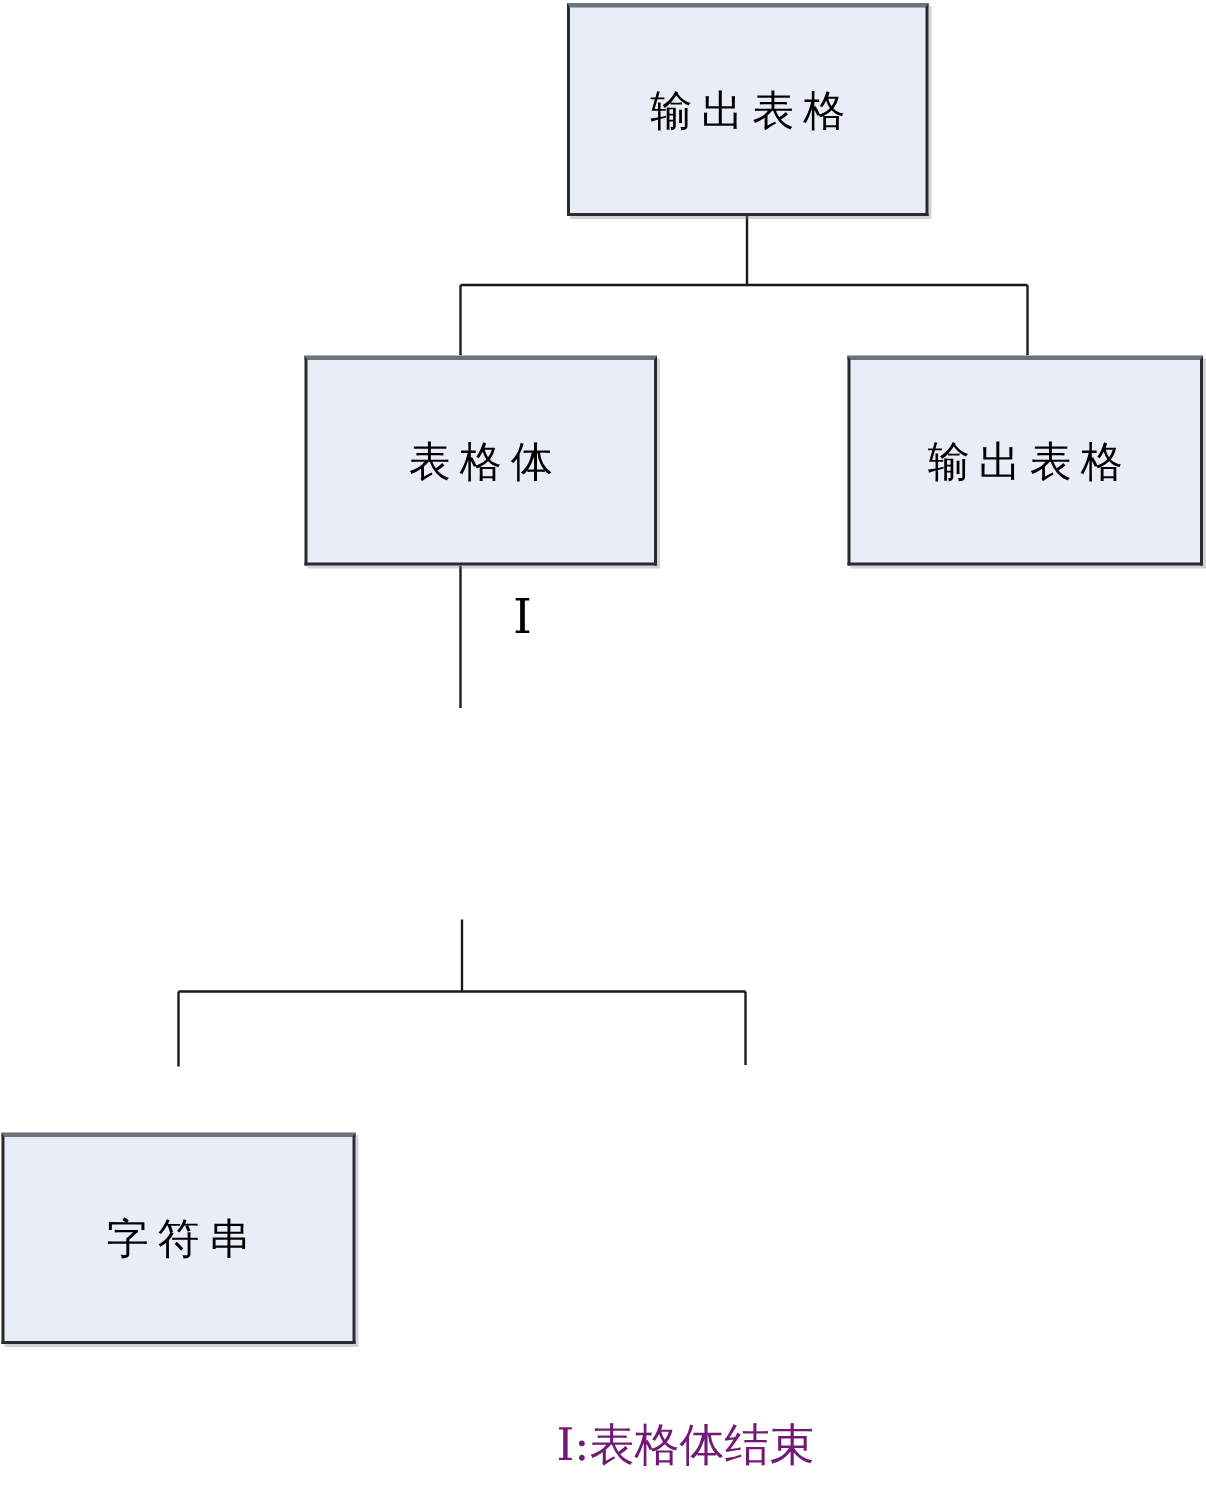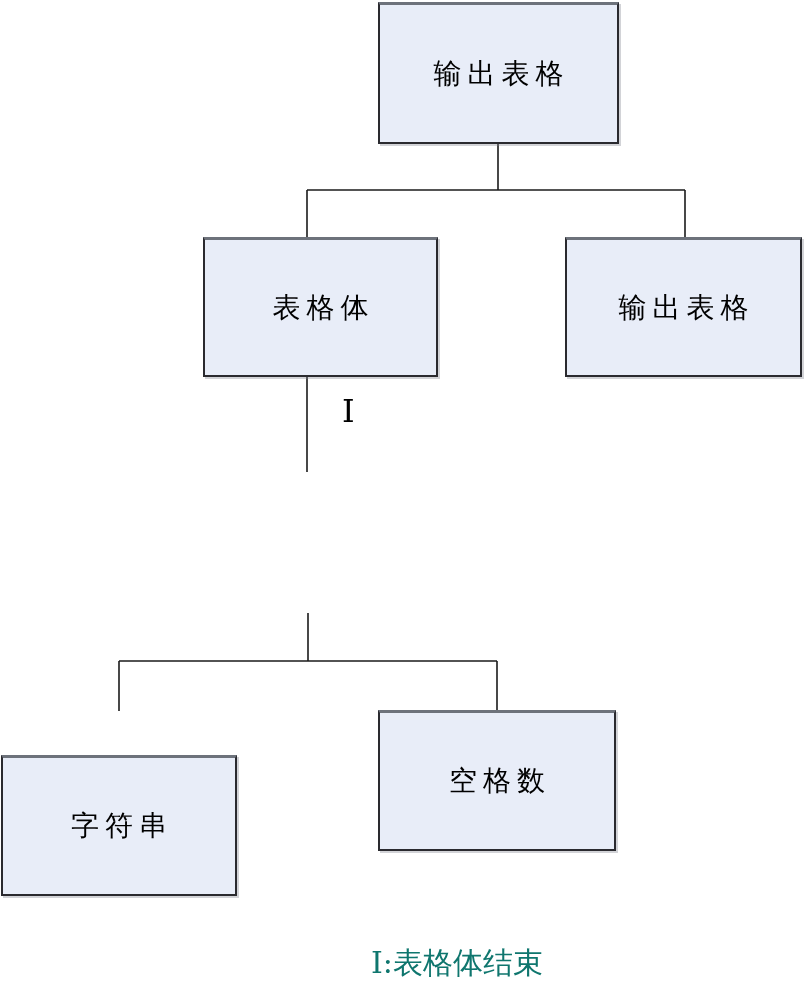--- a/index.html
+++ b/index.html
@@ -45,21 +45,21 @@
     text-indent: 6px; 
   }
   .edge-label {
     position: absolute;
     font-size: 32px;
     color: #000000;
   }
   .legend {
     position: absolute;
     font-size: 30px;
-    color: #0f766e;
+    color: #701a75;
     transform: translateX(-50%);
     white-space: nowrap;
   }
 </style>
 </head>
 <body>
 
 <div class="canvas">
 
   <svg class="edges-svg" viewBox="0 0 804 990" xmlns="http://www.w3.org/2000/svg">
@@ -79,19 +79,18 @@
 
   <div class="node" style="left:378px; top:2px; width:241px; height:142px;">输出表格</div>
 
   <div class="node" style="left:175px; top:237px; width:235px; height:140px;margin-left:28px;">表格体</div>
 
   <div class="node" style="left:565px; top:237px; width:237px; height:140px;">输出表格</div>
 
 
   <div class="node" style="left:1px; top:711px; width:236px; height:141px;margin-top:44px;">字符串</div>
 
-  <div class="node" style="left:378px; top:710px; width:238px; height:141px;">空格数</div>
 
   <div class="edge-label" style="left:342px; top:392px;">I</div>
 
   <div class="legend" style="left:457px; top:943px;">I:表格体结束</div>
 
 </div>
 
 </body></html>

